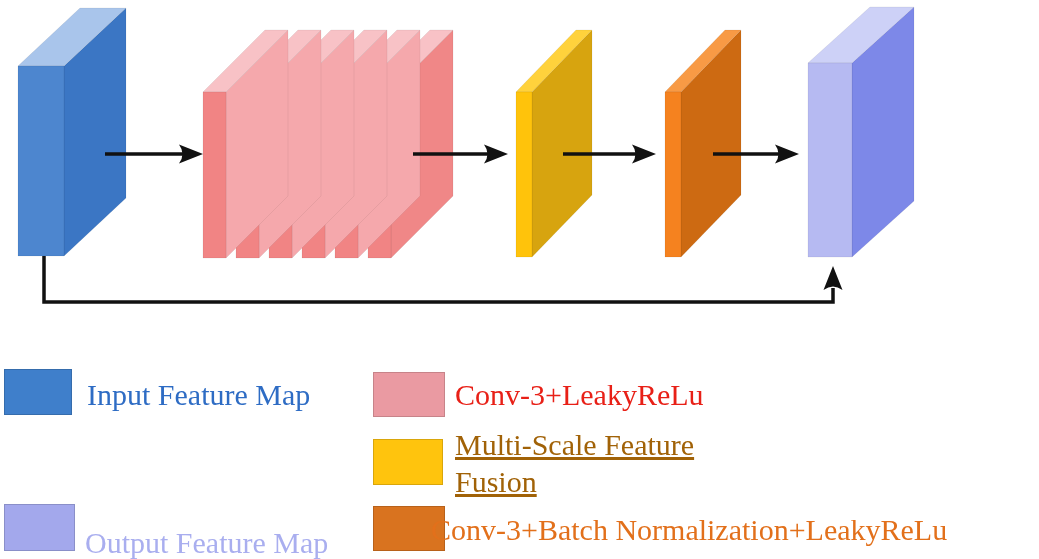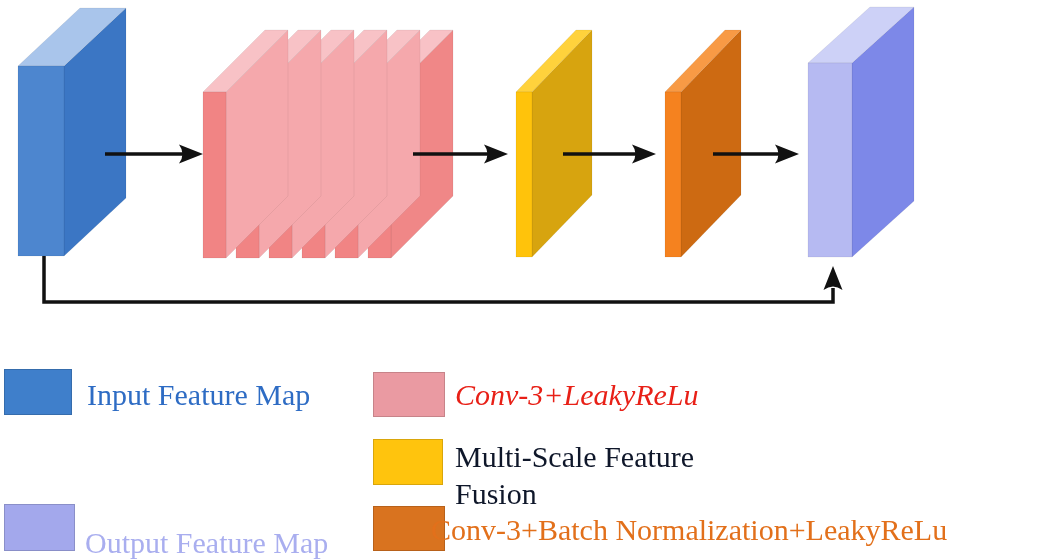--- a/index.html
+++ b/index.html
@@ -102,24 +102,24 @@
         <path d="M 833,266 L 823.5,290 Q 833,283 842.5,290 Z" fill="#111111"></path>
       </g>
     </svg>
 
   <div>
 
     <span class="swatch" id="sw-input" style="left: 4px; top: 369px; width: 68px; height: 46px; background: rgb(63, 127, 203);"></span>
     <span class="lg-label" id="lb-input" style="left: 87px; top: 377px; color: rgb(46, 108, 196);">Input Feature Map</span>
 
     <span class="swatch" id="sw-conv3" style="left: 373px; top: 372px; width: 72px; height: 45px; background: rgb(234, 154, 162);"></span>
-    <span class="lg-label" id="lb-conv3" style="left: 455px; top: 377px; color: rgb(232, 32, 23); font-style: italic;">Conv-3+LeakyReLu</span>
+    <span class="lg-label" id="lb-conv3" style="left: 455px; top: 377px; color: rgb(232, 32, 23);">Conv-3+LeakyReLu</span>
 
     <span class="swatch" id="sw-msff" style="left: 373px; top: 439px; width: 70px; height: 46px; background: rgb(255, 196, 13);"></span>
-    <span class="lg-label" id="lb-msff" style="left: 455px; top: 438px; color: #0f172a;">Multi-Scale Feature Fusion</span>
+    <span class="lg-label" id="lb-msff" style="left: 455px; top: 426px; color: #a16207; text-decoration: underline;">Multi-Scale Feature Fusion</span>
 
     <span class="swatch" id="sw-output" style="left: 4px; top: 504px; width: 71px; height: 47px; background: rgb(163, 168, 236);"></span>
     <span class="lg-label" id="lb-output" style="left: 85px; top: 512px; color: rgb(169, 174, 239); margin-top: 13px;">Output Feature Map</span>
 
     <span class="swatch" id="sw-convbn" style="left: 373px; top: 506px; width: 72px; height: 45px; background: rgb(217, 115, 31);"></span>
     <span class="lg-label" id="lb-convbn" style="left: 431px; top: 512px; color: rgb(226, 112, 27);">Conv-3+Batch Normalization+LeakyReLu</span>
   </div>
 </div>
 
 </body></html>

